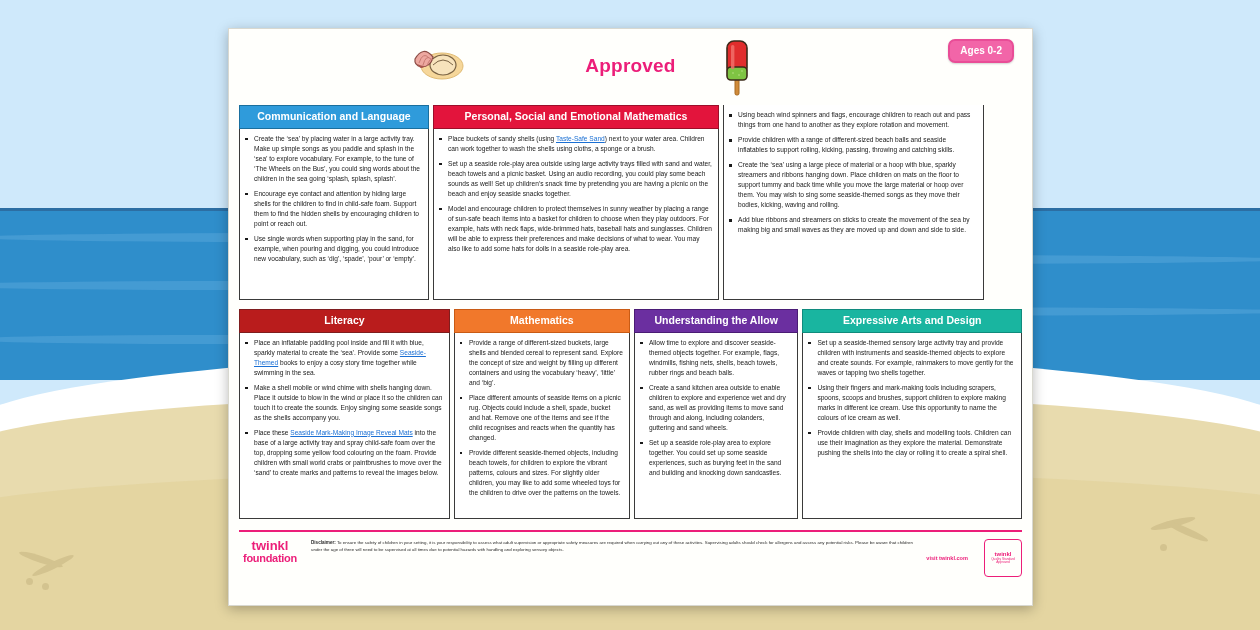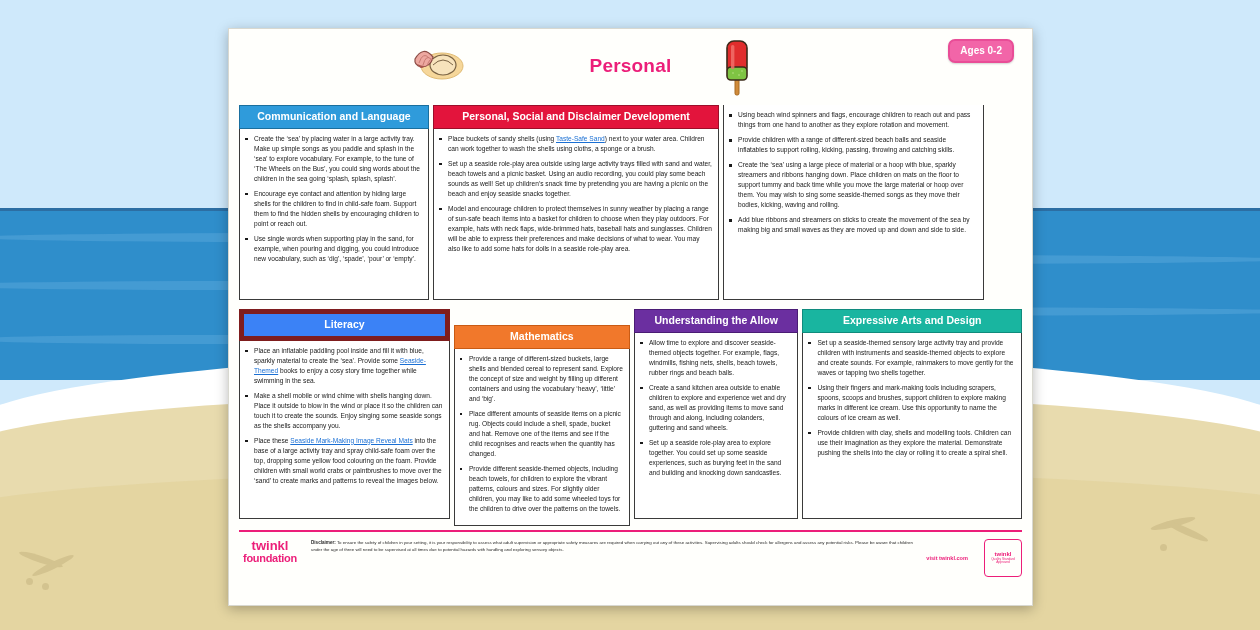--- a/index.html
+++ b/index.html
@@ -91,26 +91,26 @@
   }
   .col-bd li:before {
     content:""; position:absolute; left:1px; top:4.2px;
     width:2.6px; height:2.6px; background:#1a1a1a;
   }
   .lnk { color:#1a6fd4; text-decoration:underline; }
 
   
   .c1 { width:190px; } .c2 { width:286px; } .c3 { width:261px; }
   
-  .d1 { width:218px; } .d2 { width:182px;margin-top:16px; } .d3 { width:170px; } .d4 { width:227px; }
+  .d1 { width:218px; } .d2 { width:182px; } .d3 { width:170px; } .d4 { width:227px; }
 
   .hd-cl  { background:#2f9bdb; border:1px solid #1a6f9e; }
   .hd-psed{ background:#e3143c; border:1px solid #9c0e2a; }
   .hd-pd  { background:#f6c344; border:1px solid #d8a41c; }
-  .hd-lit { background:#3b82f6; border:5px solid #7f1d1d; }
+  .hd-lit { background:#b91c1c; border:1px solid #7f1d1d; }
   .hd-mat { background:#f1782b; border:1px solid #c95b14; }
   .hd-utw { background:#6b2fa0; border:1px solid #4a1c74; }
   .hd-ead { background:#19b5a0; border:1px solid #108b7c; }
 
   .row1 { height:195px; }
   .row2 { height:210px; }
 
   
   .foot {
     margin-top:11px; border-top:2px solid #ec1e79;
@@ -172,21 +172,21 @@
         <ellipse cx="34" cy="24" rx="13" ry="10" fill="#f7e3bc" stroke="#7a6344" stroke-width="1.2"></ellipse>
         <path d="M24 24 Q34 14 44 24" fill="none" stroke="#7a6344" stroke-width="1"></path>
         <path d="M6 18 Q14 4 24 16 Q22 26 12 26 Q5 24 6 18Z" fill="#eda8a0" stroke="#8b4c45" stroke-width="1.2"></path>
         <path d="M10 22 Q14 10 20 17" fill="none" stroke="#c77a72" stroke-width="1"></path>
         <path d="M14 24 Q17 13 22 18" fill="none" stroke="#c77a72" stroke-width="1"></path>
         <path d="M18 25 Q21 16 24 19" fill="none" stroke="#c77a72" stroke-width="1"></path>
         <path d="M8 23 Q12 25 16 25 Q12 30 8 23Z" fill="#a8564d"></path>
       </svg>
     </span>
 
-    <span class="title">Personal</span>
+    <span class="title">Approved</span>
 
     <span class="lolly">
       <svg width="40" height="60" viewBox="0 0 40 60">
         <rect x="18" y="42" width="4" height="16" rx="1.6" fill="#d08b3a" stroke="#a86a22" stroke-width="1"></rect>
         <rect x="10" y="4" width="20" height="34" rx="7" fill="#e02d2d" stroke="#3b2a1a" stroke-width="1.6"></rect>
         <rect x="10" y="30" width="20" height="13" rx="4" fill="#7fc443" stroke="#3b2a1a" stroke-width="1.6"></rect>
         <rect x="14" y="8" width="3.4" height="24" rx="1.6" fill="#f0706a" opacity=".85"></rect>
         <circle cx="16" cy="36" r="1.1" fill="#9fd468"></circle>
         <circle cx="22" cy="38" r="1.1" fill="#9fd468"></circle>
         <circle cx="25" cy="34" r="1.1" fill="#9fd468"></circle>
@@ -201,21 +201,21 @@
       <div class="col-hd hd-cl">Communication and Language</div>
       <div class="col-bd">
           <ul>
             <li><span>Create the ‘sea’ by placing water in a large activity tray. Make up simple songs as you paddle and splash in the ‘sea’ to explore vocabulary. For example, to the tune of ‘The Wheels on the Bus’, you could sing words about the children in the sea going ‘splash, splash, splash’.</span></li>
             <li><span>Encourage eye contact and attention by hiding large shells for the children to find in child-safe foam. Support them to find the hidden shells by encouraging children to point or reach out.</span></li>
             <li><span>Use single words when supporting play in the sand, for example, when pouring and digging, you could introduce new vocabulary, such as ‘dig’, ‘spade’, ‘pour’ or ‘empty’.</span></li>
           </ul>
         </div>
     </div>
     <div class="col c2">
-      <div class="col-hd hd-psed">Personal, Social and Disclaimer Development</div>
+      <div class="col-hd hd-psed">Personal, Social and Emotional Mathematics</div>
       <div class="col-bd">
           <ul>
             <li><span>Place buckets of sandy shells (using </span><span class="lnk">Taste-Safe Sand</span><span>) next to your water area. Children can work together to wash the shells using cloths, a sponge or a brush.</span></li>
             <li><span>Set up a seaside role-play area outside using large activity trays filled with sand and water, beach towels and a picnic basket. Using an audio recording, you could play some beach sounds as well! Set up children’s snack time by pretending you are having a picnic on the beach and enjoy seaside snacks together.</span></li>
             <li><span>Model and encourage children to protect themselves in sunny weather by placing a range of sun-safe beach items into a basket for children to choose when they play outdoors. For example, hats with neck flaps, wide-brimmed hats, baseball hats and sunglasses. Children will be able to express their preferences and make decisions of what to wear. You may also like to add some hats for dolls in a seaside role-play area.</span></li>
           </ul>
         </div>
     </div>
     <div class="col c3">
       <div class="col-bd">

